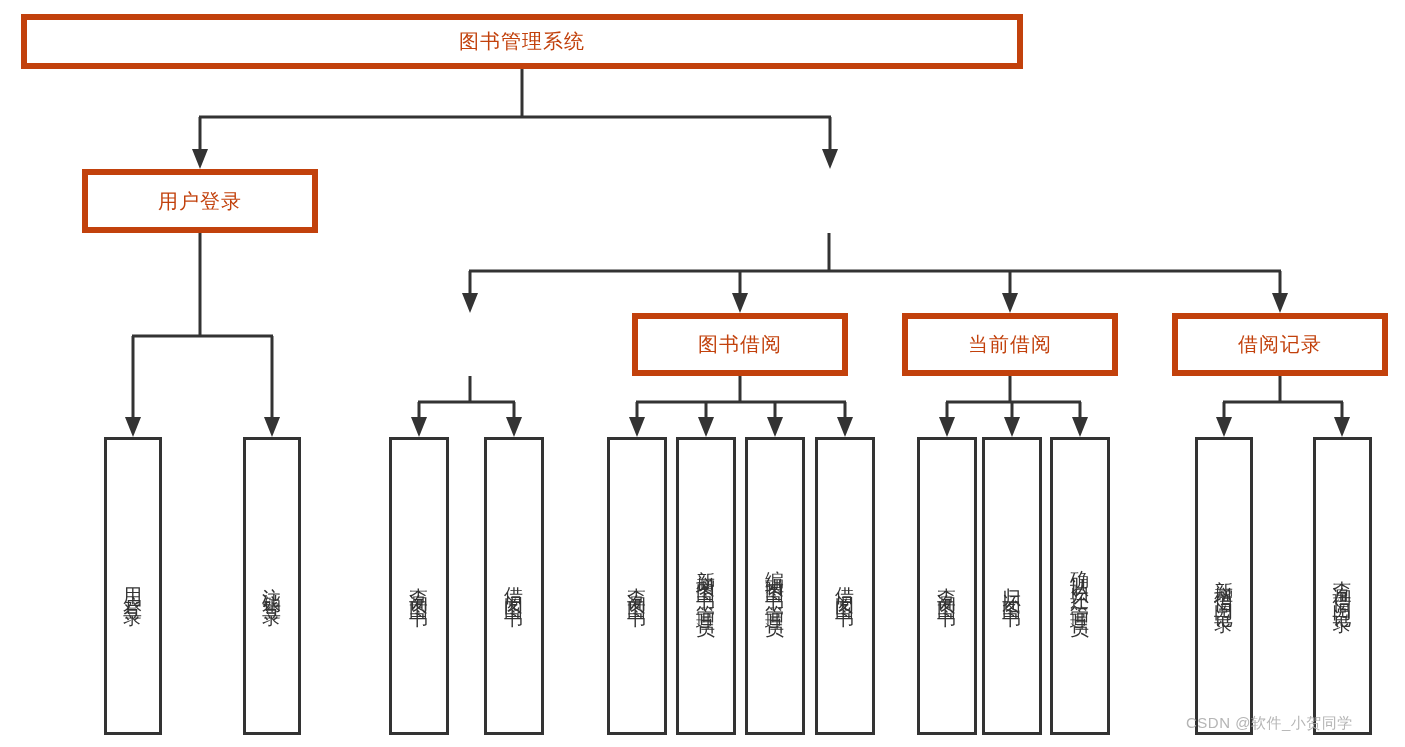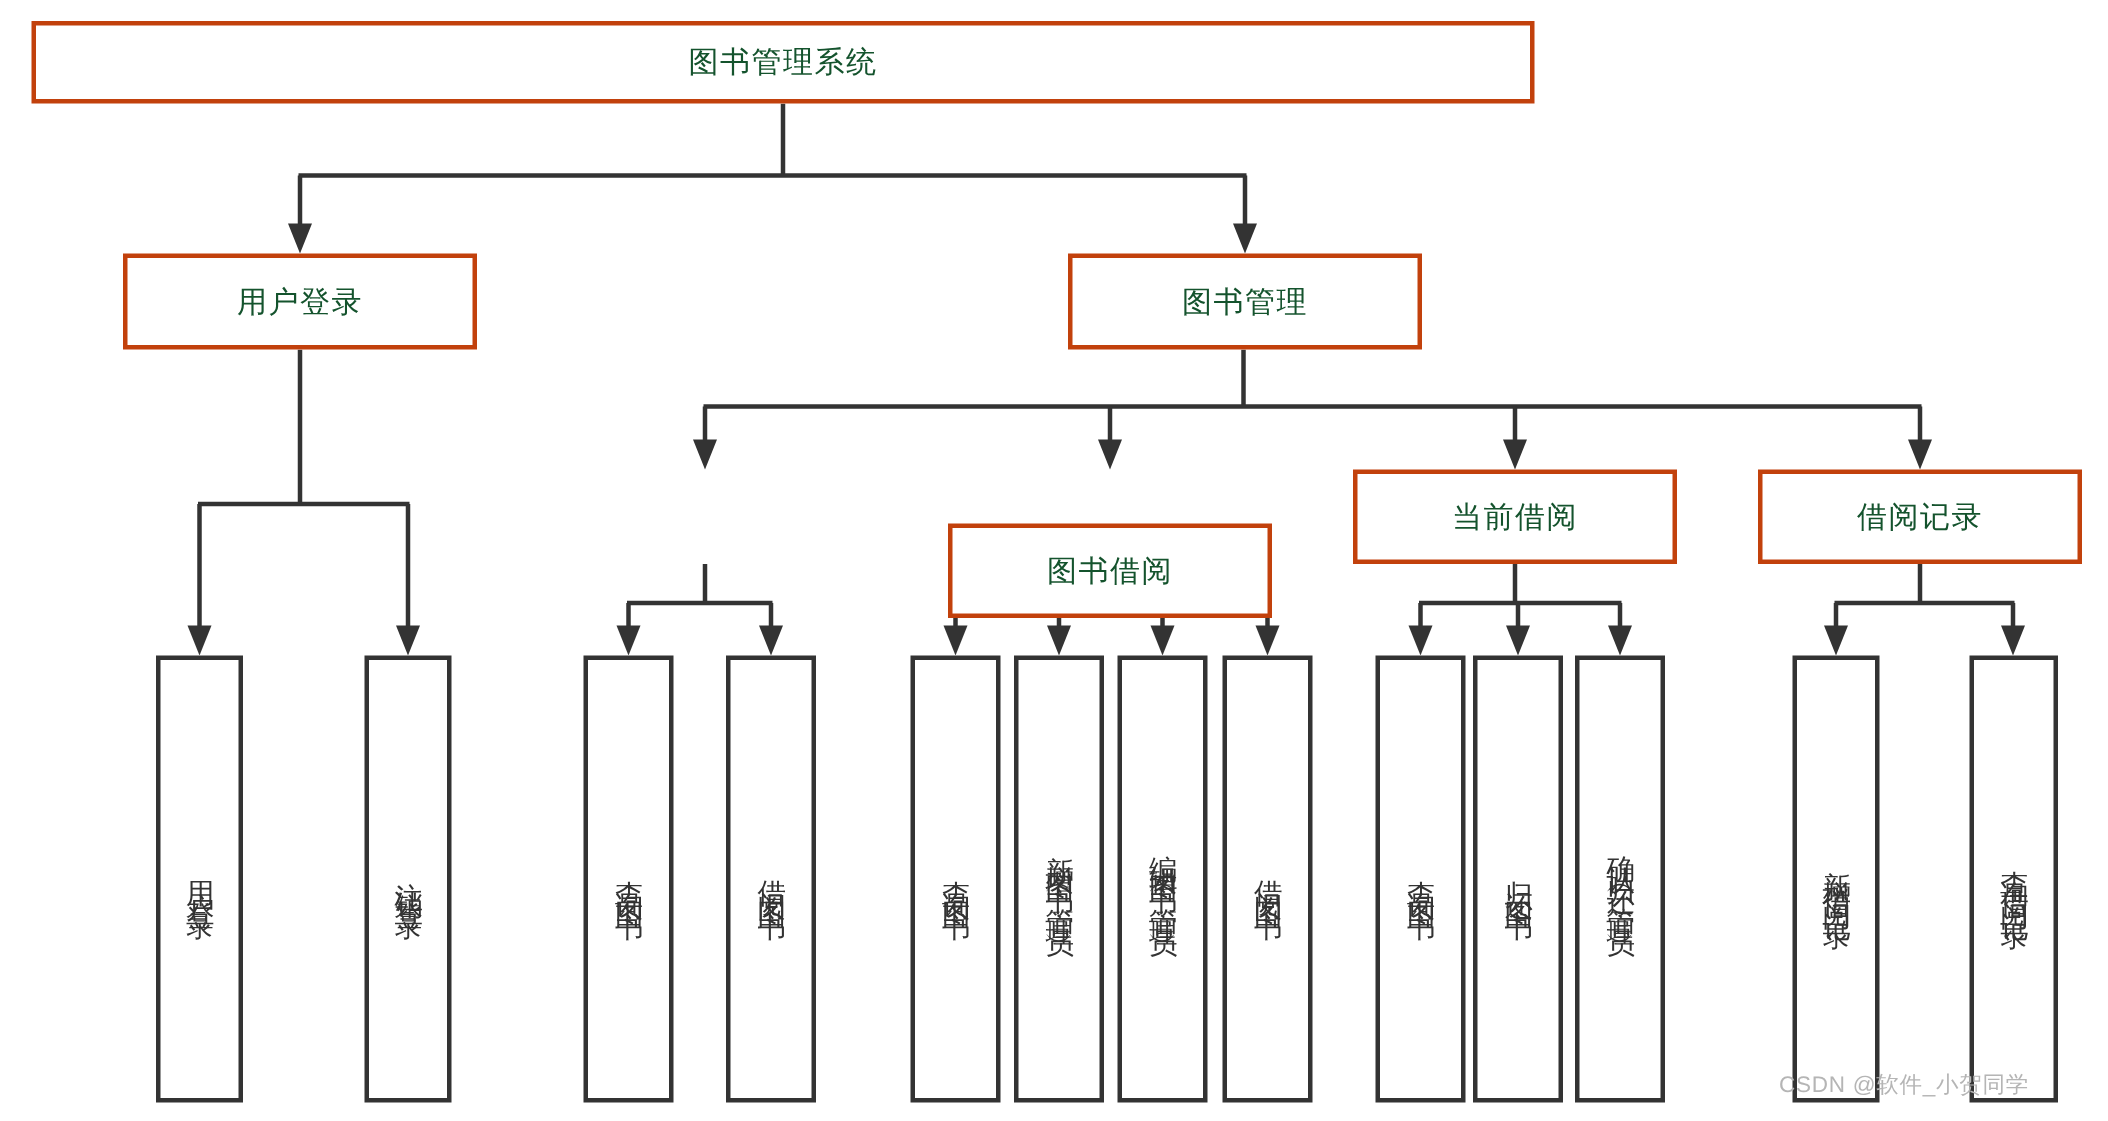--- a/index.html
+++ b/index.html
@@ -5,30 +5,30 @@
   html,body{margin:0;padding:0;background:#ffffff;}
   .canvas{
     position:relative;width:1405px;height:747px;background:#ffffff;
     font-family:"Liberation Sans",sans-serif;overflow:hidden;
   }
   .wires{position:absolute;left:0;top:0;z-index:1;}
   .wires line{stroke:#333333;stroke-width:3;}
   .wires polygon{fill:#333333;stroke:none;}
   .node{
     position:absolute;z-index:2;box-sizing:border-box;
-    border:3px solid #c2410c;background:#ffffff;color:#14532d;
+    border:6px solid #c2410c;background:#ffffff;color:#c2410c;
     display:flex;align-items:center;justify-content:center;
     font-size:20px;letter-spacing:1px;white-space:nowrap;
   }
   .root{left:21px;top:14px;width:1002px;height:55px;}
   .n-user{left:82px;top:169px;width:236px;height:64px;}
   .n-book{left:712px;top:169px;width:236px;height:64px;}
   .lv3{top:313px;width:216px;height:63px;}
   .n-nb{left:362px;}
-  .n-bb{left:632px;margin-top:36px;}
+  .n-bb{left:632px;}
   .n-cb{left:902px;}
   .n-br{left:1172px;}
   .leaf{
     position:absolute;z-index:2;box-sizing:border-box;top:437px;height:298px;width:60px;
     border:3px solid #333333;background:#ffffff;color:#333333;
     display:flex;align-items:center;justify-content:center;
   }
   .vtext{
     writing-mode:vertical-rl;text-orientation:mixed;
     font-size:19px;letter-spacing:7px;line-height:1;color:#333333;
@@ -128,21 +128,20 @@
       <line x1="1224" y1="402" x2="1224" y2="418"></line>
       <polygon points="1216,417 1232,417 1224,437"></polygon>
       <line x1="1342" y1="402" x2="1342" y2="418"></line>
       <polygon points="1334,417 1350,417 1342,437"></polygon>
     </g>
   </svg>
 
   <div class="node root">图书管理系统</div>
 
   <div class="node n-user">用户登录</div>
-  <div class="node n-book">图书管理</div>
 
   <div class="node lv3 n-bb">图书借阅</div>
   <div class="node lv3 n-br">借阅记录</div>
   <div class="node lv3 n-cb">当前借阅</div>
 
   <div class="leaf l-a">
     <span class="vtext">用户登录</span>
   </div>
   <div class="leaf l-b">
     <span class="vtext">注销登录</span>

